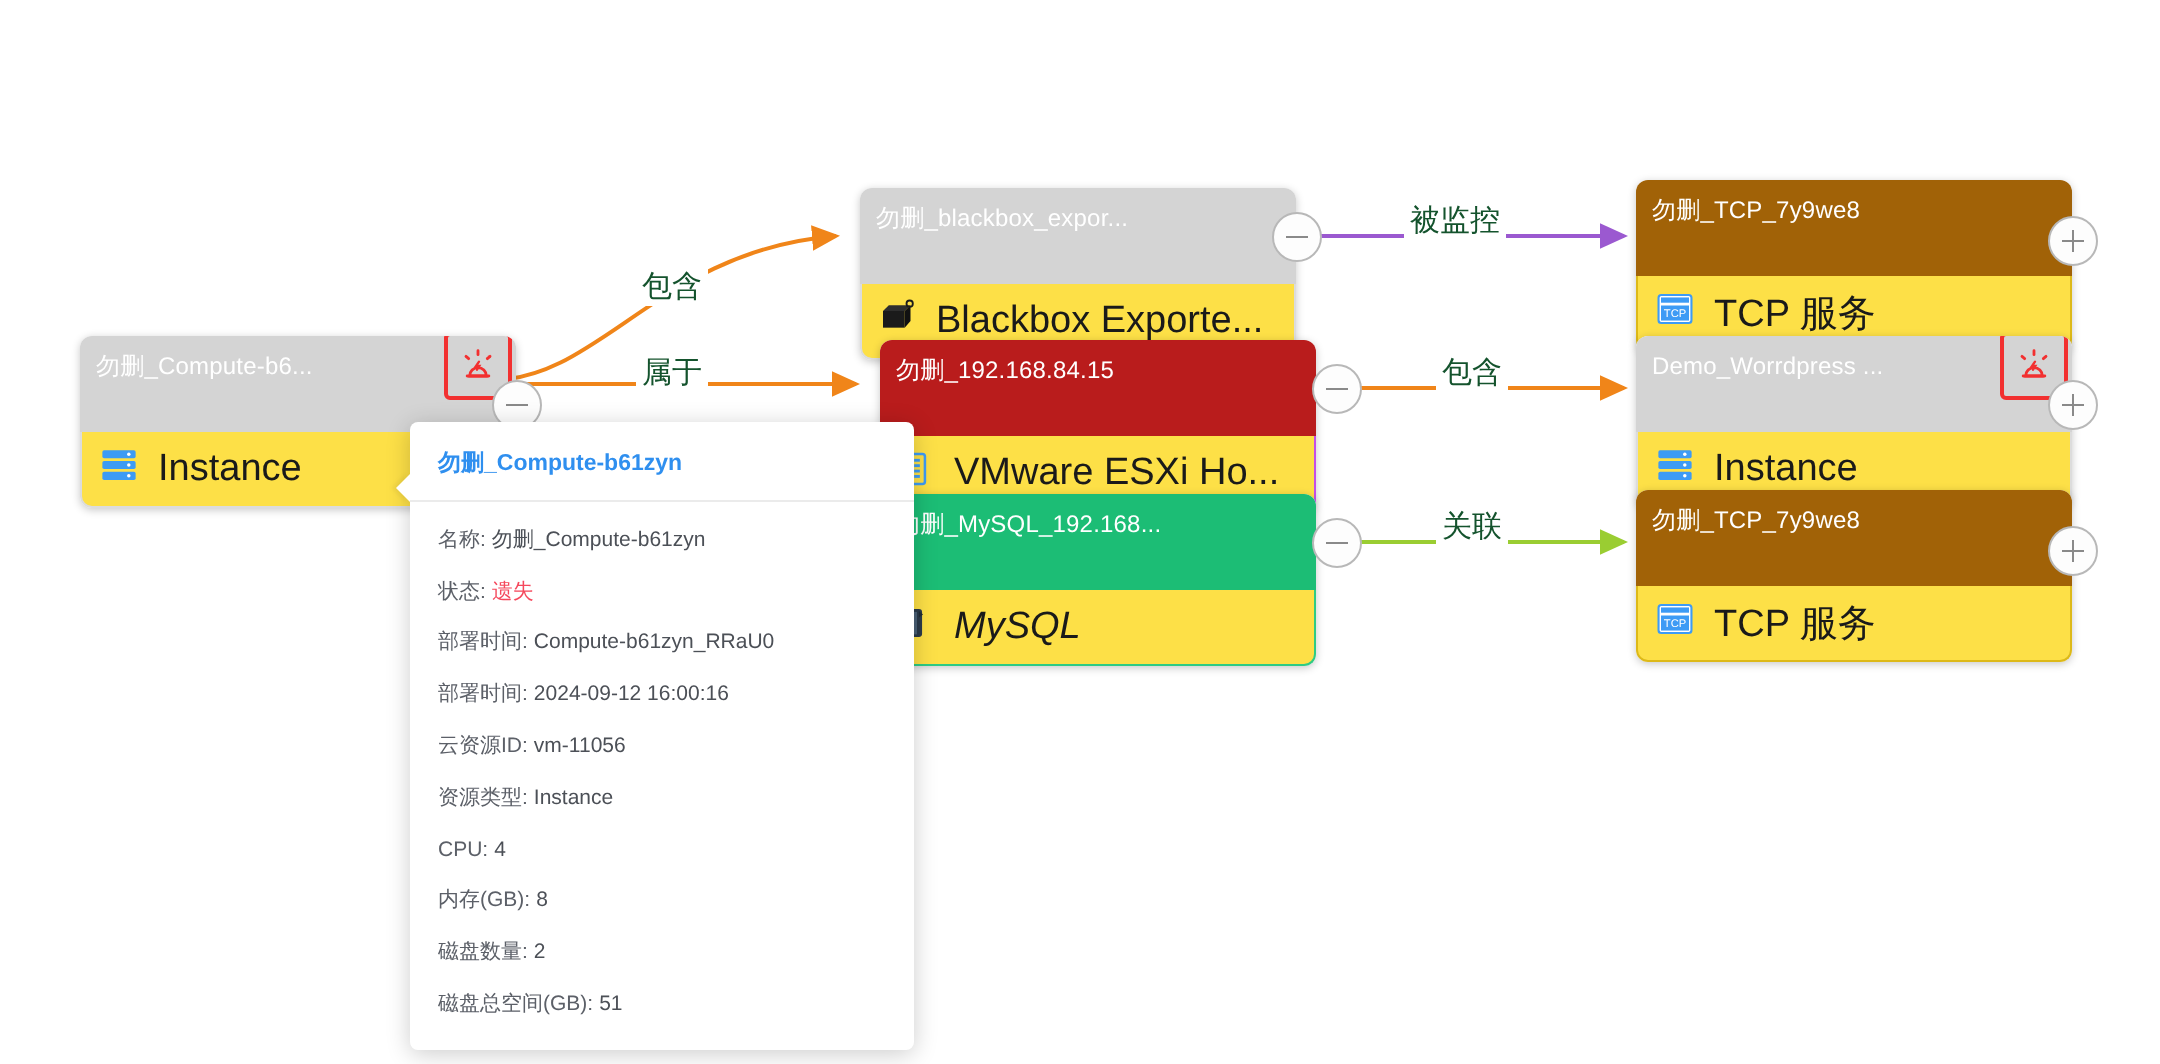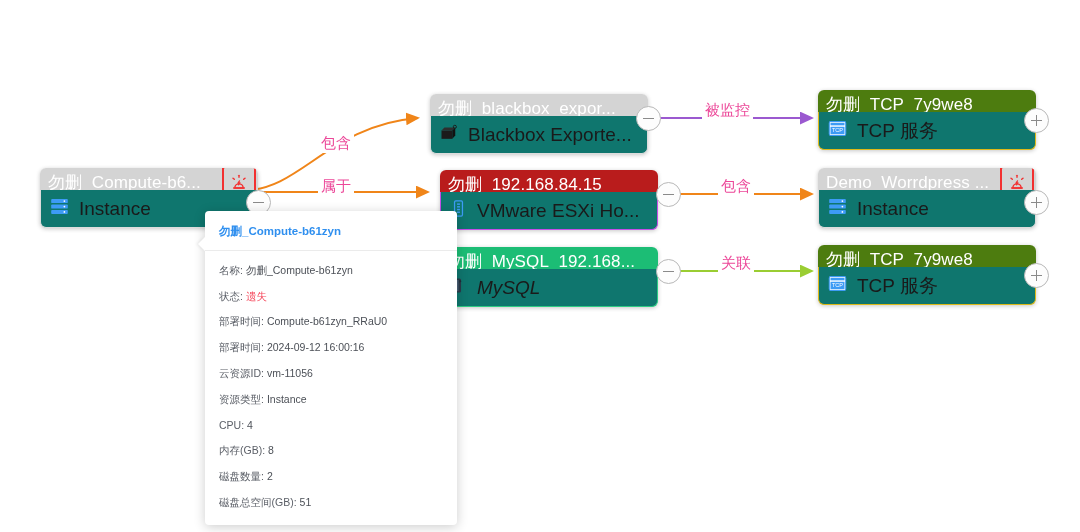--- a/index.html
+++ b/index.html
@@ -33,52 +33,52 @@
   .node {
     position: absolute;
     width: 218px;
     border-radius: 6px;
     box-shadow: 0 1px 4px rgba(0,0,0,0.22);
     background: #ffffff;
     box-sizing: border-box;
     overflow: visible;
   }
   .node-head {
-    height: 22px;
+    height: 48px;
     line-height: 30px;
     border-radius: 6px 6px 0 0;
     color: #ffffff;
-    font-size: 17px;
+    font-size: 12px;
     padding: 0 8px;
     white-space: nowrap;
     overflow: hidden;
     position: relative;
     letter-spacing: .1px;
   }
   .node-body {
     height: 38px;
     display: flex;
     align-items: center;
-    background: #0f766e;
+    background: #fde047;
     border-radius: 0 0 6px 6px;
     border: 1px solid rgba(0,0,0,0.08);
     border-top: none;
     padding: 0 8px;
     box-sizing: border-box;
   }
   .node-body .label {
     font-size: 19px;
     color: #1a1a1a;
     margin-left: 9px;
     white-space: nowrap;
     overflow: hidden;
   }
   .node.gray  .node-head { background: #d4d4d4; }
   .node.gray  .node-body { border-color: #dcdcdc; }
-  .node.gold  .node-head { background: #4d7c0f; }
+  .node.gold  .node-head { background: #a16207; }
   .node.gold  .node-body { border-color: #ddb918; }
   .node.purple .node-head { background: #b91c1c; }
   .node.purple .node-body { border-color: #c44ee8; }
   .node.green .node-head { background: #1cbd75; }
   .node.green .node-body { border-color: #2ecb84; font-style: italic; }
 
   
   .alarm-badge {
     position: absolute;
     right: 2px;
@@ -112,21 +112,21 @@
     position: absolute;
     background: #8a8a8a;
   }
   .toggle .bar-h { width: 11px; height: 1.6px; }
   .toggle .bar-v { width: 1.6px; height: 11px; }
 
   
   .edge-label {
     position: absolute;
     font-size: 15px;
-    color: #ec4899;
+    color: #14532d;
     background: #ffffff;
     padding: 0 3px;
     white-space: nowrap;
     z-index: 4;
   }
 
   
   #tooltip {
     position: absolute;
     left: 205px;

